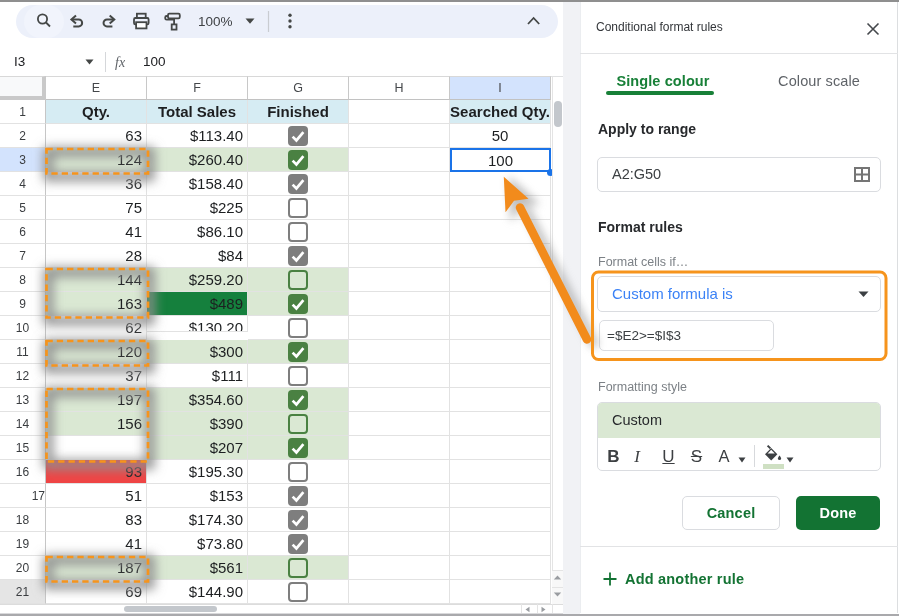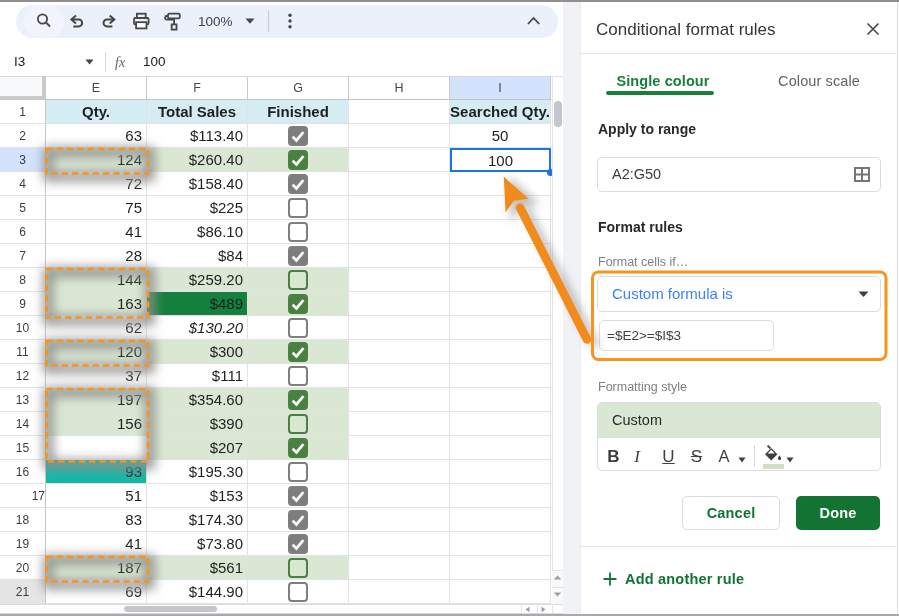--- a/index.html
+++ b/index.html
@@ -108,21 +108,21 @@
 <div class="cell num" style="left:46px;top:148px;width:101px;height:24px;background:#dae8d3;">124</div>
 <div class="cell num" style="left:147px;top:148px;width:101px;height:24px;background:#dae8d3;">$260.40</div>
 <div class="cell" style="left:248px;top:148px;width:101px;height:24px;background:#dae8d3;"></div>
 <div class="cell" style="left:349px;top:148px;width:101px;height:24px;background:#fff;"></div>
 <div class="cell ctr" style="left:450px;top:148px;width:101px;height:24px;background:#fff;"></div>
 <div class="cb" style="left:288.0px;top:150px;background:#4a8142;">
     <svg width="20" height="20" viewBox="0 0 20 20">
       <path d="M4.6 10.6 L8.4 14.4 L15.4 6.2" stroke="#fff" stroke-width="2.7" fill="none"></path>
     </svg>
   </div>
-<div class="cell num" style="left:46px;top:172px;width:101px;height:24px;background:#fff;">72</div>
+<div class="cell num" style="left:46px;top:172px;width:101px;height:24px;background:#fff;">36</div>
 <div class="cell num" style="left:147px;top:172px;width:101px;height:24px;background:#fff;">$158.40</div>
 <div class="cell" style="left:248px;top:172px;width:101px;height:24px;background:#fff;"></div>
 <div class="cell" style="left:349px;top:172px;width:101px;height:24px;background:#fff;"></div>
 <div class="cell ctr" style="left:450px;top:172px;width:101px;height:24px;background:#fff;"></div>
 <div class="cb" style="left:288.0px;top:174px;background:#7e7e7e;">
     <svg width="20" height="20" viewBox="0 0 20 20">
       <path d="M4.6 10.6 L8.4 14.4 L15.4 6.2" stroke="#fff" stroke-width="2.7" fill="none"></path>
     </svg>
   </div>
 <div class="cell num" style="left:46px;top:196px;width:101px;height:24px;background:#fff;">75</div>
@@ -157,21 +157,21 @@
 <div class="cell num" style="left:147px;top:292px;width:101px;height:24px;background:#15803d;">$489</div>
 <div class="cell" style="left:248px;top:292px;width:101px;height:24px;background:#dae8d3;"></div>
 <div class="cell" style="left:349px;top:292px;width:101px;height:24px;background:#fff;"></div>
 <div class="cell ctr" style="left:450px;top:292px;width:101px;height:24px;background:#fff;"></div>
 <div class="cb" style="left:288.0px;top:294px;background:#4a8142;">
     <svg width="20" height="20" viewBox="0 0 20 20">
       <path d="M4.6 10.6 L8.4 14.4 L15.4 6.2" stroke="#fff" stroke-width="2.7" fill="none"></path>
     </svg>
   </div>
 <div class="cell num" style="left:46px;top:316px;width:101px;height:24px;background:#fff;">62</div>
-<div class="cell num" style="left:147px;top:316px;width:101px;height:24px;background:#fff;font-style:italic;">$130.20</div>
+<div class="cell num" style="left:147px;top:316px;width:101px;height:16px;background:#fff;">$130.20</div>
 <div class="cell" style="left:248px;top:316px;width:101px;height:24px;background:#fff;"></div>
 <div class="cell" style="left:349px;top:316px;width:101px;height:24px;background:#fff;"></div>
 <div class="cell ctr" style="left:450px;top:316px;width:101px;height:24px;background:#fff;"></div>
 <div class="cb" style="left:288.0px;top:318px;background:#fff;border:2px solid #7e7e7e;"></div>
 <div class="cell num" style="left:46px;top:340px;width:101px;height:24px;background:#dae8d3;">120</div>
 <div class="cell num" style="left:147px;top:340px;width:101px;height:24px;background:#dae8d3;">$300</div>
 <div class="cell" style="left:248px;top:340px;width:101px;height:24px;background:#dae8d3;"></div>
 <div class="cell" style="left:349px;top:340px;width:101px;height:24px;background:#fff;"></div>
 <div class="cell ctr" style="left:450px;top:340px;width:101px;height:24px;background:#fff;"></div>
 <div class="cb" style="left:288.0px;top:342px;background:#4a8142;">
@@ -204,21 +204,21 @@
 <div class="cell num" style="left:46px;top:436px;width:101px;height:24px;background:#dae8d3;margin-top:40px;">115</div>
 <div class="cell num" style="left:147px;top:436px;width:101px;height:24px;background:#dae8d3;">$207</div>
 <div class="cell" style="left:248px;top:436px;width:101px;height:24px;background:#dae8d3;"></div>
 <div class="cell" style="left:349px;top:436px;width:101px;height:24px;background:#fff;"></div>
 <div class="cell ctr" style="left:450px;top:436px;width:101px;height:24px;background:#fff;"></div>
 <div class="cb" style="left:288.0px;top:438px;background:#4a8142;">
     <svg width="20" height="20" viewBox="0 0 20 20">
       <path d="M4.6 10.6 L8.4 14.4 L15.4 6.2" stroke="#fff" stroke-width="2.7" fill="none"></path>
     </svg>
   </div>
-<div class="cell num" style="left:46px;top:460px;width:101px;height:24px;background:#14b8a6;">93</div>
+<div class="cell num" style="left:46px;top:460px;width:101px;height:24px;background:#ef4444;">93</div>
 <div class="cell num" style="left:147px;top:460px;width:101px;height:24px;background:#fff;">$195.30</div>
 <div class="cell" style="left:248px;top:460px;width:101px;height:24px;background:#fff;"></div>
 <div class="cell" style="left:349px;top:460px;width:101px;height:24px;background:#fff;"></div>
 <div class="cell ctr" style="left:450px;top:460px;width:101px;height:24px;background:#fff;"></div>
 <div class="cb" style="left:288.0px;top:462px;background:#fff;border:2px solid #7e7e7e;"></div>
 <div class="cell num" style="left:46px;top:484px;width:101px;height:24px;background:#fff;">51</div>
 <div class="cell num" style="left:147px;top:484px;width:101px;height:24px;background:#fff;">$153</div>
 <div class="cell" style="left:248px;top:484px;width:101px;height:24px;background:#fff;"></div>
 <div class="cell" style="left:349px;top:484px;width:101px;height:24px;background:#fff;"></div>
 <div class="cell ctr" style="left:450px;top:484px;width:101px;height:24px;background:#fff;"></div>
@@ -280,21 +280,21 @@
     <path d="M5.5 0.8 L1.5 3.5 L5.5 6.2 z" fill="#9a9da1"></path>
   </svg>
 <svg class="abs" style="left:540px;top:605.5px;" width="7" height="7">
     <path d="M1.5 0.8 L5.5 3.5 L1.5 6.2 z" fill="#9a9da1"></path>
   </svg>
 <div class="abs" style="left:563px;top:0;width:17px;height:616px;background:#f1f2f5;"></div>
 <div class="abs" style="left:0;top:614.3px;width:899px;height:1.7px;background:#a9a9ac;z-index:70;"></div>
 <div class="abs" style="left:0;top:612.8px;width:563px;height:1.5px;background:#d9d9db;"></div>
 <div class="abs" style="left:580px;top:0;width:319px;height:613px;background:#fff;border-left:1px solid #ebedf0;box-sizing:border-box;"></div>
 <div class="abs" style="left:897px;top:0;width:1px;height:613px;background:#dcdee0;"></div>
-<div class="abs" style="left:596px;top:20px;font-size:17px;color:#33363a;">Conditional format rules</div>
+<div class="abs" style="left:596px;top:20px;font-size:12px;color:#33363a;">Conditional format rules</div>
 <svg class="abs" style="left:866px;top:22px;" width="14" height="14" viewBox="0 0 14 14">
     <path d="M1.5 1.5 L12.5 12.5 M12.5 1.5 L1.5 12.5" stroke="#45484c" stroke-width="1.6"></path>
   </svg>
 <div class="abs" style="left:580px;top:53px;width:318px;height:1px;background:#e2e3e5;"></div>
 <div class="abs" style="left:596px;top:73px;width:134px;text-align:center;font-size:14.5px;font-weight:bold;color:#188038;letter-spacing:0.1px;">Single colour</div>
 <div class="abs" style="left:606px;top:91px;width:108px;height:3.5px;background:#188038;border-radius:2px;"></div>
 <div class="abs" style="left:752px;top:73px;width:134px;text-align:center;font-size:14.5px;color:#5f6368;letter-spacing:0.1px;">Colour scale</div>
 <div class="pbold" style="left:598px;top:121px;">Apply to range</div>
 <div class="inbox" style="left:597px;top:157px;width:284px;height:35px;"></div>
 <div class="abs" style="left:612px;top:157px;font-size:14.5px;color:#3c4043;line-height:35px;">A2:G50</div>

